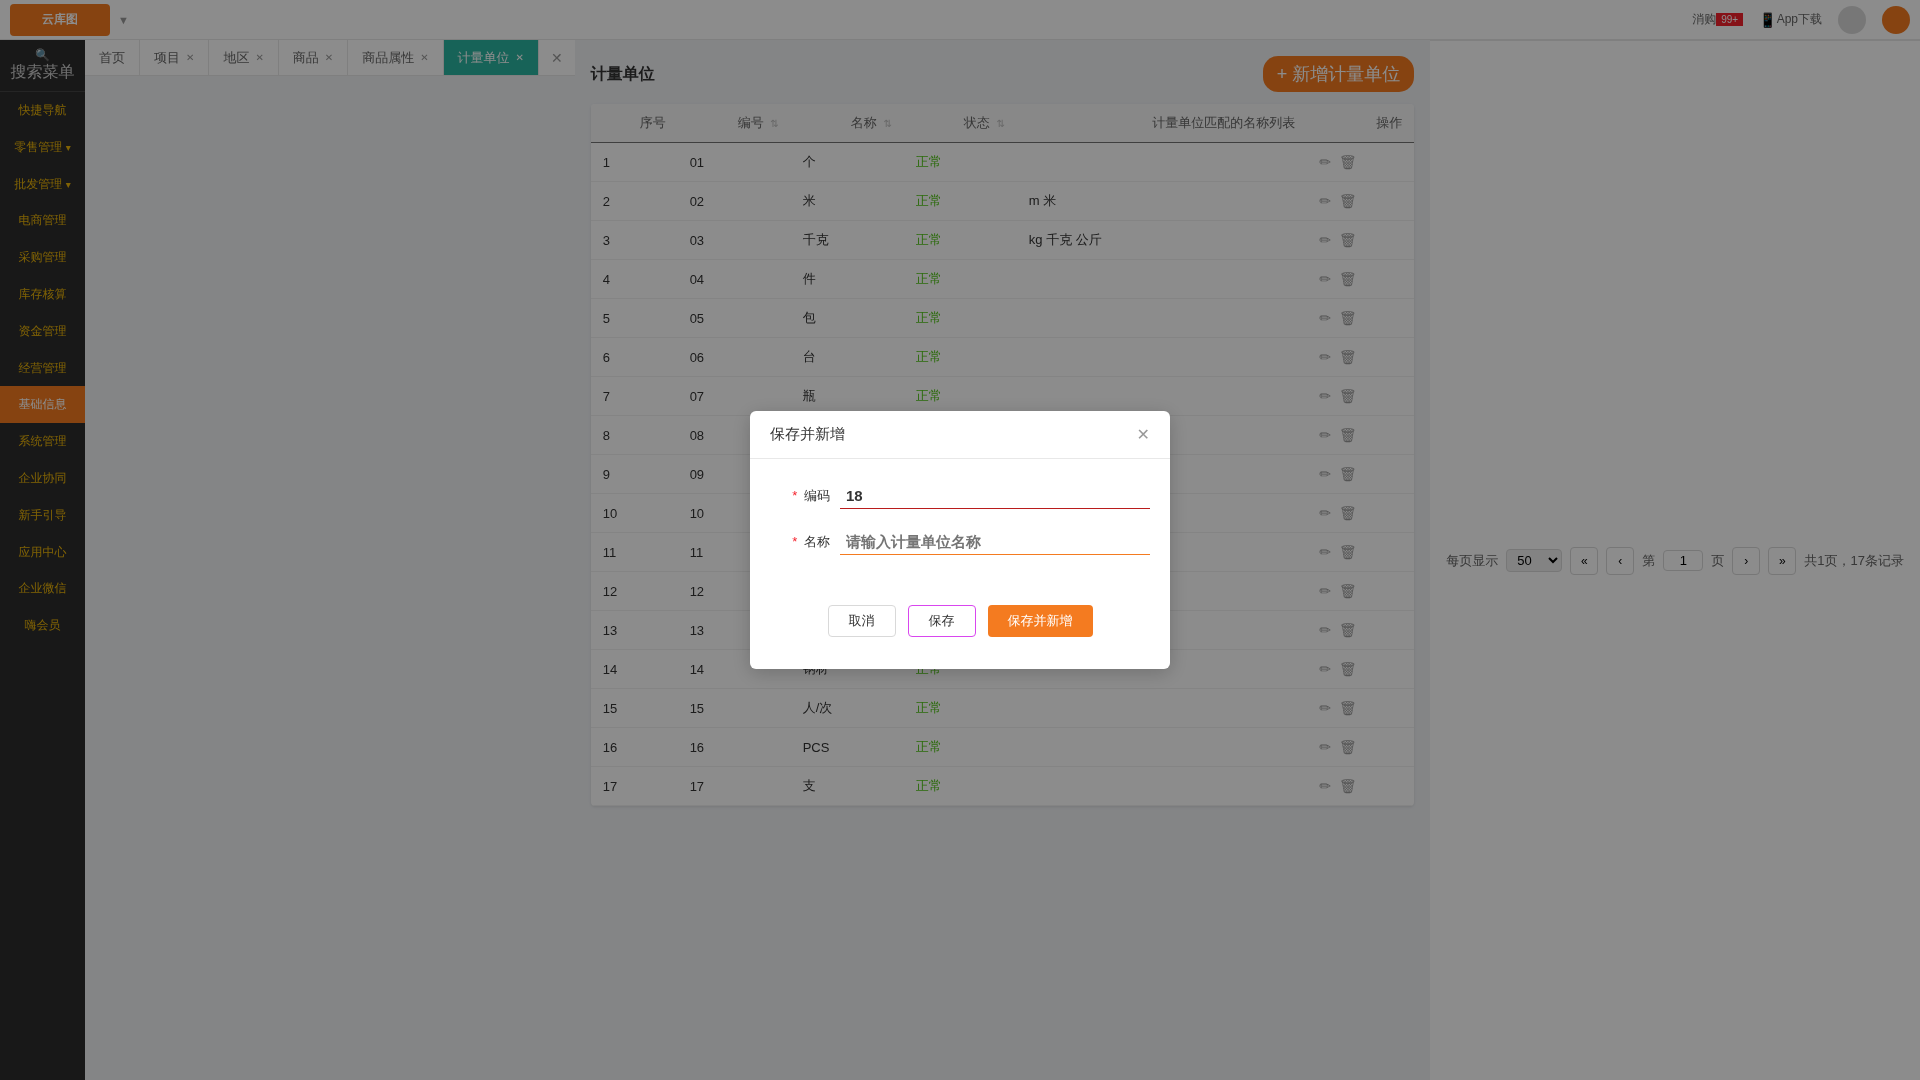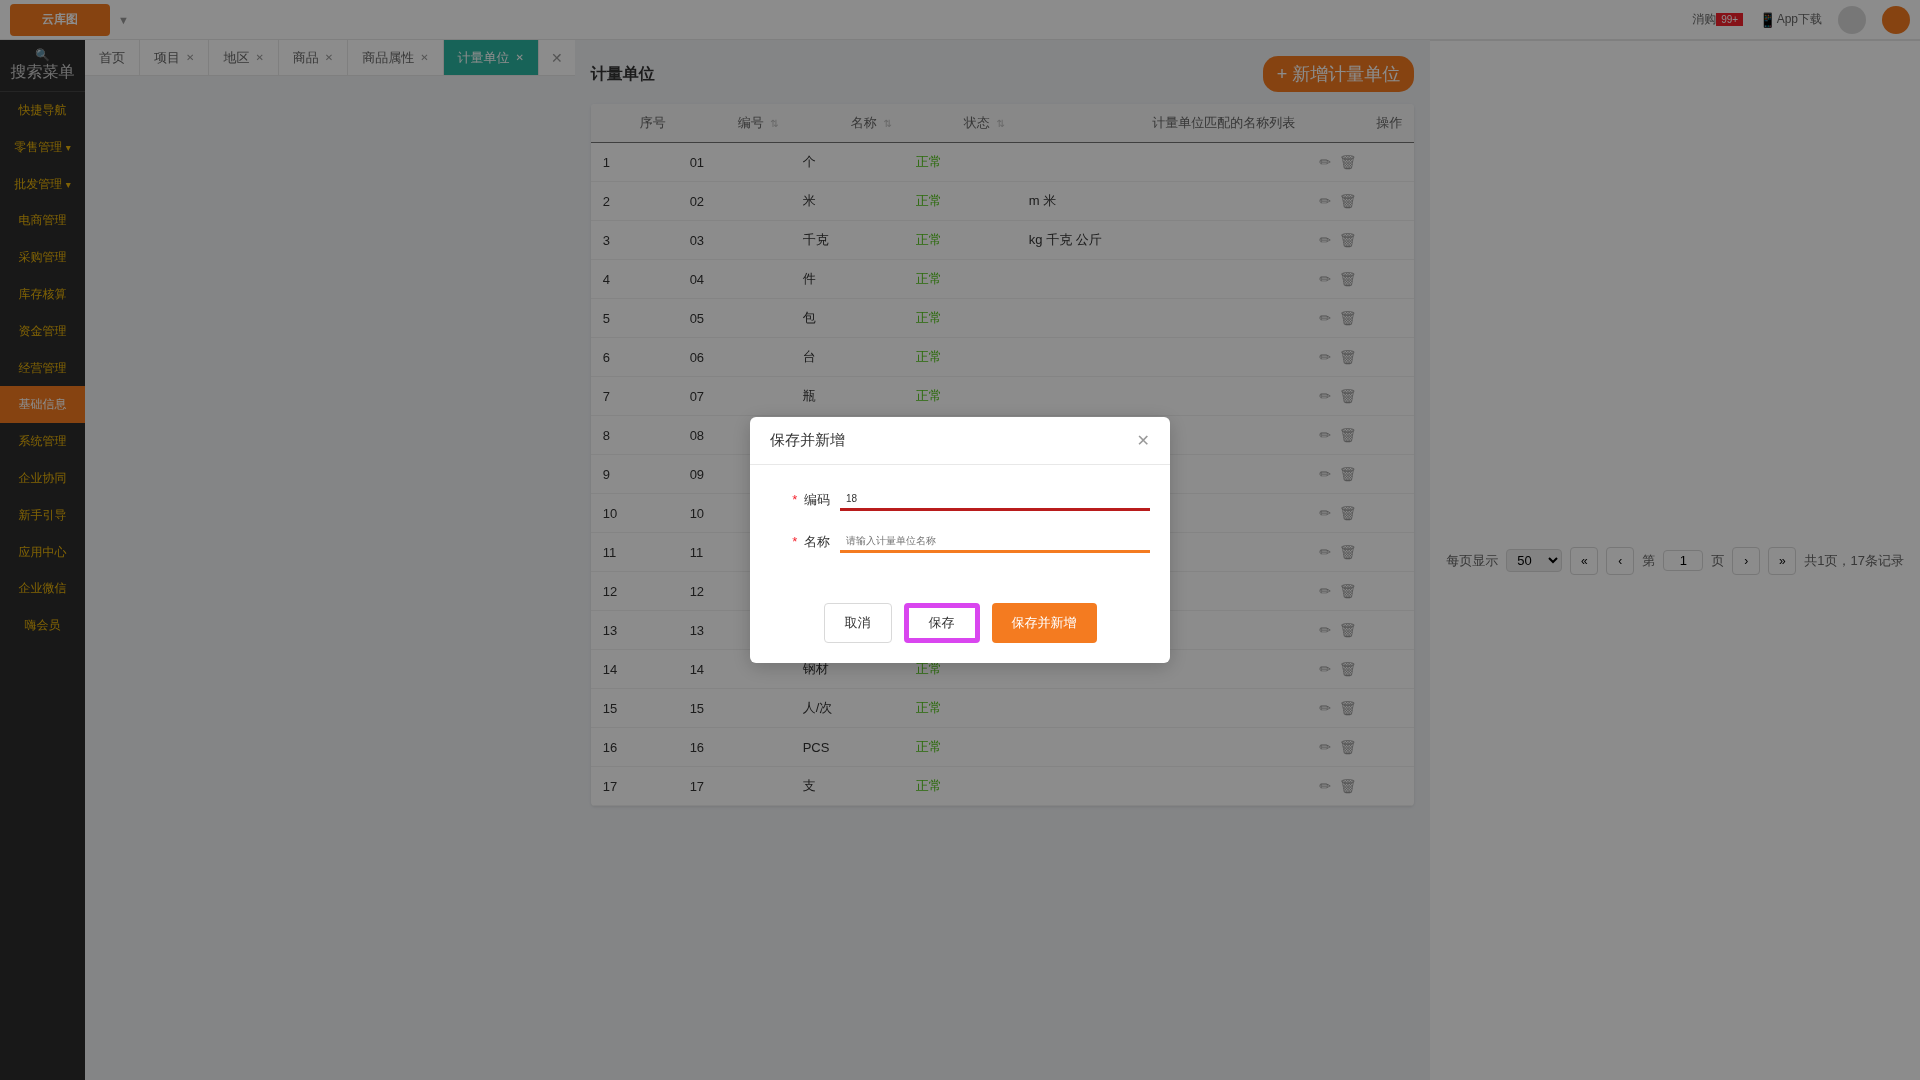--- a/index.html
+++ b/index.html
@@ -294,46 +294,47 @@
       font-size: 13px;
       color: #333;
     }
     .required-star {
       color: #f5222d;
       margin-right: 3px;
     }
     .form-input {
       flex: 1;
       border: none;
-      border-bottom: 3px solid #b91c1c;
+      border-bottom: 1px solid #b91c1c;
       padding: 4px 6px;
-      font-size: 10px;
+      font-size: 15px;
       outline: none;
       color: #333;
+      font-weight: bold;
     }
     .form-input.active-border {
       border-bottom-color: #f47b20;
     }
     .modal-footer {
-      padding: 10px 20px 20px;
+      padding: 10px 20px 32px;
       display: flex;
       justify-content: center;
       gap: 12px;
     }
     .btn-cancel {
       border: 1px solid #d9d9d9;
       background: #fff;
       color: #333;
       border-radius: 4px;
       padding: 6px 20px;
       cursor: pointer;
       font-size: 13px;
     }
     .btn-save {
-      border: 5px solid #d946ef;
+      border: 1px solid #d946ef;
       background: #fff;
       color: #333;
       border-radius: 4px;
       padding: 6px 20px;
       cursor: pointer;
       font-size: 13px;
     }
     .btn-save-new {
       background: #f47b20;
       color: #fff;

